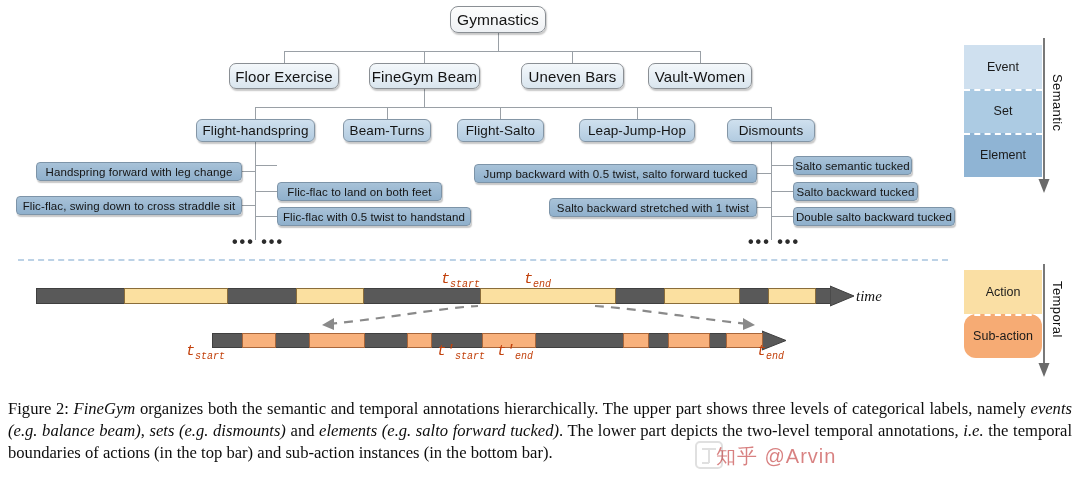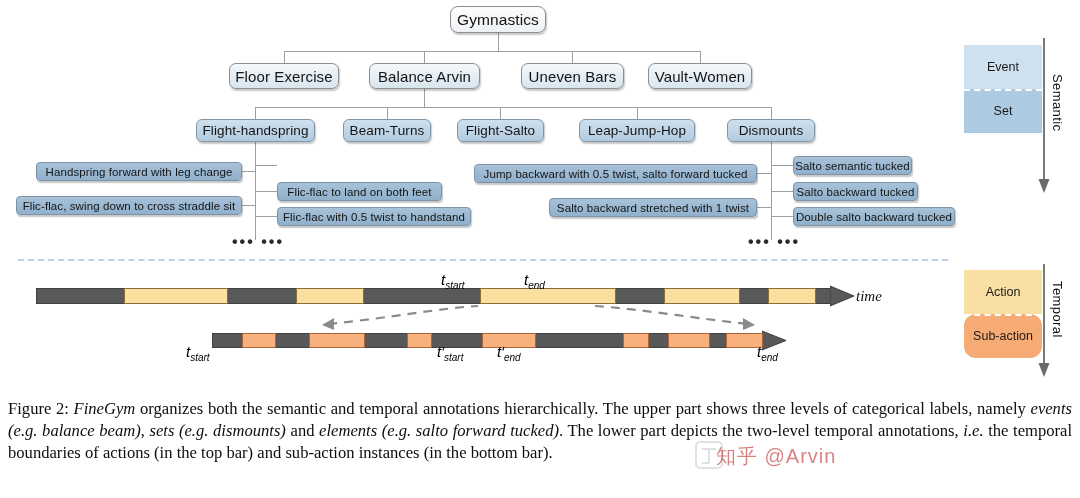--- a/index.html
+++ b/index.html
@@ -66,22 +66,22 @@
                 writing-mode:vertical-rl;text-orientation:mixed;
                 letter-spacing:.4px;}
 
   
   .bar{position:absolute;background:#595959;border:1px solid #3f3f3f;
        box-sizing:border-box;}
   .seg{position:absolute;box-sizing:border-box;border:1px solid #8a6d3a;}
   .seg.action{background:#fbe0a0;}
   .seg.sub{background:#f8b17c;border-color:#a9663a;}
 
-  .tlabel{position:absolute;font-family:Liberation Sans, sans-serif;
-          font-style:italic;font-size:15px;color:#000000;white-space:nowrap;}
+  .tlabel{position:absolute;font-family:Liberation Mono, monospace;
+          font-style:italic;font-size:15px;color:#c2410c;white-space:nowrap;}
   .tlabel sub{font-size:10px;font-style:italic;}
   .timeword{position:absolute;font-family:"Liberation Serif", serif;
             font-style:italic;font-size:15px;color:#111;}
 
   
   #caption{position:absolute;left:8px;top:398px;width:1064px;
            font-family:"Liberation Serif", serif;
            font-size:16.6px;line-height:1.33;color:#0d0d0d;
            text-align:justify;text-justify:inter-word;}
   #caption i{font-style:italic;}
@@ -128,21 +128,21 @@
   <div class="ln h" style="left:771px;top:216px;width:22px;"></div>
 
   <div class="node root" style="left:450px;top:6px;width:96px;">
     <span>Gymnastics</span>
   </div>
 
   <div class="node event" style="left:229px;top:63px;width:110px;">
     <span>Floor Exercise</span>
   </div>
   <div class="node event" style="left:369px;top:63px;width:111px;">
-    <span>Balance Arvin</span>
+    <span>FineGym Beam</span>
   </div>
   <div class="node event" style="left:521px;top:63px;width:103px;">
     <span>Uneven Bars</span>
   </div>
   <div class="node event" style="left:648px;top:63px;width:104px;">
     <span>Vault-Women</span>
   </div>
 
   <div class="node set" style="left:196px;top:119px;width:119px;">
     <span>Flight-handspring</span>
@@ -194,20 +194,23 @@
   <div class="ellipsis" style="left:232px;top:234px;">•••  •••</div>
   <div class="ellipsis" style="left:748px;top:234px;">•••  •••</div>
 
   <div class="sep" style="left:18px;top:259px;width:930px;"></div>
 
   <div class="legendbox sem1" style="left:964px;top:45px;width:78px;height:44px;">
     <span>Event</span>
   </div>
   <div class="legendbox sem2" style="left:964px;top:89px;width:78px;height:44px;">
     <span>Set</span>
+  </div>
+  <div class="legendbox sem3" style="left:964px;top:133px;width:78px;height:44px;">
+    <span>Element</span>
   </div>
   <div class="legend-dash" style="left:964px;top:89px;width:78px;"></div>
   <div class="legend-dash" style="left:964px;top:133px;width:78px;"></div>
 
   <svg style="position:absolute;left:1032px;top:36px;" width="24" height="160">
     <line x1="12" y1="2" x2="12" y2="146" stroke="#6a6a6a" stroke-width="1.8"></line>
     <polygon points="12,157 6.5,143 17.5,143" fill="#6a6a6a"></polygon>
   </svg>
   <div class="legend-label" style="left:1050px;top:74px;">Semantic</div>
 

